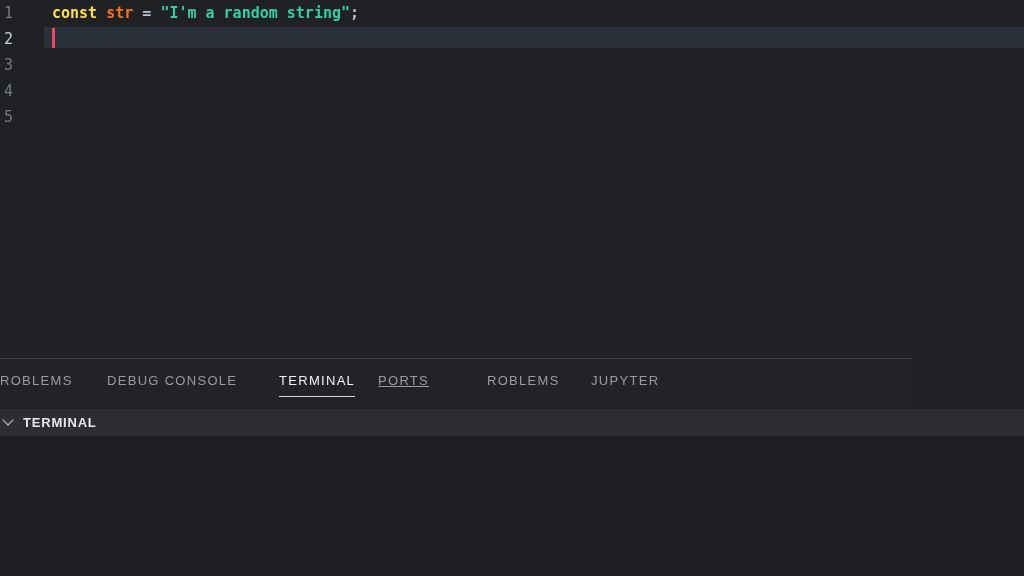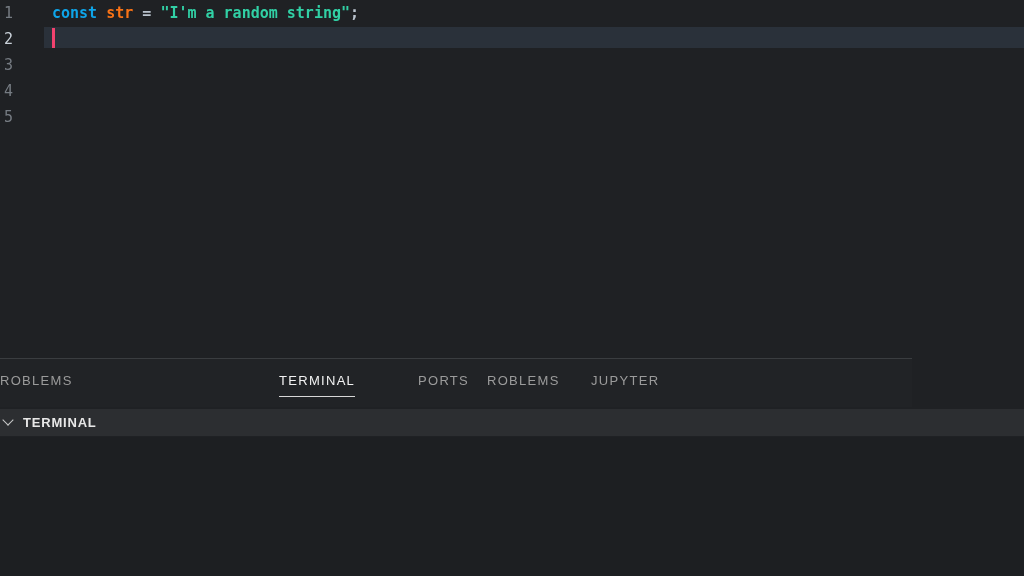--- a/index.html
+++ b/index.html
@@ -7,34 +7,34 @@
   .screen{position:relative;width:1024px;height:576px;background:#1f2124;}
 
   
   .editor{position:absolute;top:0;left:0;width:1024px;height:358px;background:#1f2124;
     font-family:"DejaVu Sans Mono",monospace;font-size:15px;}
   .line-num{position:absolute;left:4px;width:30px;height:26px;line-height:26px;
     color:#767c83;font-size:15px;}
   .line-num.active{color:#c9d1d9;}
   .current-line{position:absolute;left:44px;right:0;top:27px;height:21px;background:#2a313a;}
   .code-line{position:absolute;left:52px;top:0;height:26px;line-height:26px;white-space:pre;font-weight:bold;}
-  .tok-keyword{color:#0ea5e9;}
+  .tok-keyword{color:#fde047;}
   .tok-variable{color:#f97316;}
   .tok-operator{color:#b9c2cc;}
   .tok-string{color:#31d0a5;}
   .caret{position:absolute;left:52px;top:28px;width:3px;height:20px;background:#f2426e;}
 
   
   .panel-tabs{position:absolute;top:358px;left:0;width:912px;height:49px;
     background:#212326;border-top:1px solid #3a3d40;box-sizing:border-box;}
   .ptab{position:absolute;top:14px;font-size:13px;letter-spacing:1.3px;color:#9b9b9b;
     padding-bottom:8px;cursor:pointer;white-space:nowrap;}
   .ptab.active{color:#f2f2f2;border-bottom:1px solid #d7d7d7;}
   .ptab-0{left:0px;}.ptab-1{left:107px;}.ptab-2{left:279px;}
-  .ptab-3{left:418px;}.ptab-4{left:487px;}.ptab-5{left:591px;}
+  .ptab-3{left:378px;text-decoration:underline;}.ptab-4{left:487px;}.ptab-5{left:591px;}
 
   
   .section-header{position:absolute;top:409px;left:0;width:1024px;height:27px;
     background:#2c2e31;display:flex;align-items:center;}
   .chevron{width:7px;height:7px;border-right:1.6px solid #c8c8c8;border-bottom:1.6px solid #c8c8c8;
     transform:rotate(45deg);margin-left:4px;margin-top:-5px;}
   .section-title{margin-left:11px;font-size:13px;font-weight:bold;letter-spacing:0.8px;color:#e8e8e8;}
 
   
   .terminal{position:absolute;top:437px;left:0;width:1024px;height:139px;background:#1d1f22;}
@@ -53,20 +53,21 @@
 
     <div class="current-line"></div>
 
     <div class="code-line"><span class="tok-keyword">const</span><span> </span><span class="tok-variable">str</span><span> </span><span class="tok-operator">=</span><span> </span><span class="tok-string">"I'm a random string"</span><span class="tok-operator">;</span></div>
 
     <div class="caret"></div>
   </div>
 
   <div class="panel-tabs">
     <div class="ptab ptab-0">ROBLEMS</div>
+    <div class="ptab ptab-1">DEBUG CONSOLE</div>
     <div class="ptab ptab-2 active">TERMINAL</div>
     <div class="ptab ptab-3">PORTS</div>
     <div class="ptab ptab-4">ROBLEMS</div>
     <div class="ptab ptab-5">JUPYTER</div>
   </div>
 
   <div class="section-header">
     <div class="chevron"></div>
     <div class="section-title">TERMINAL</div>
   </div>

